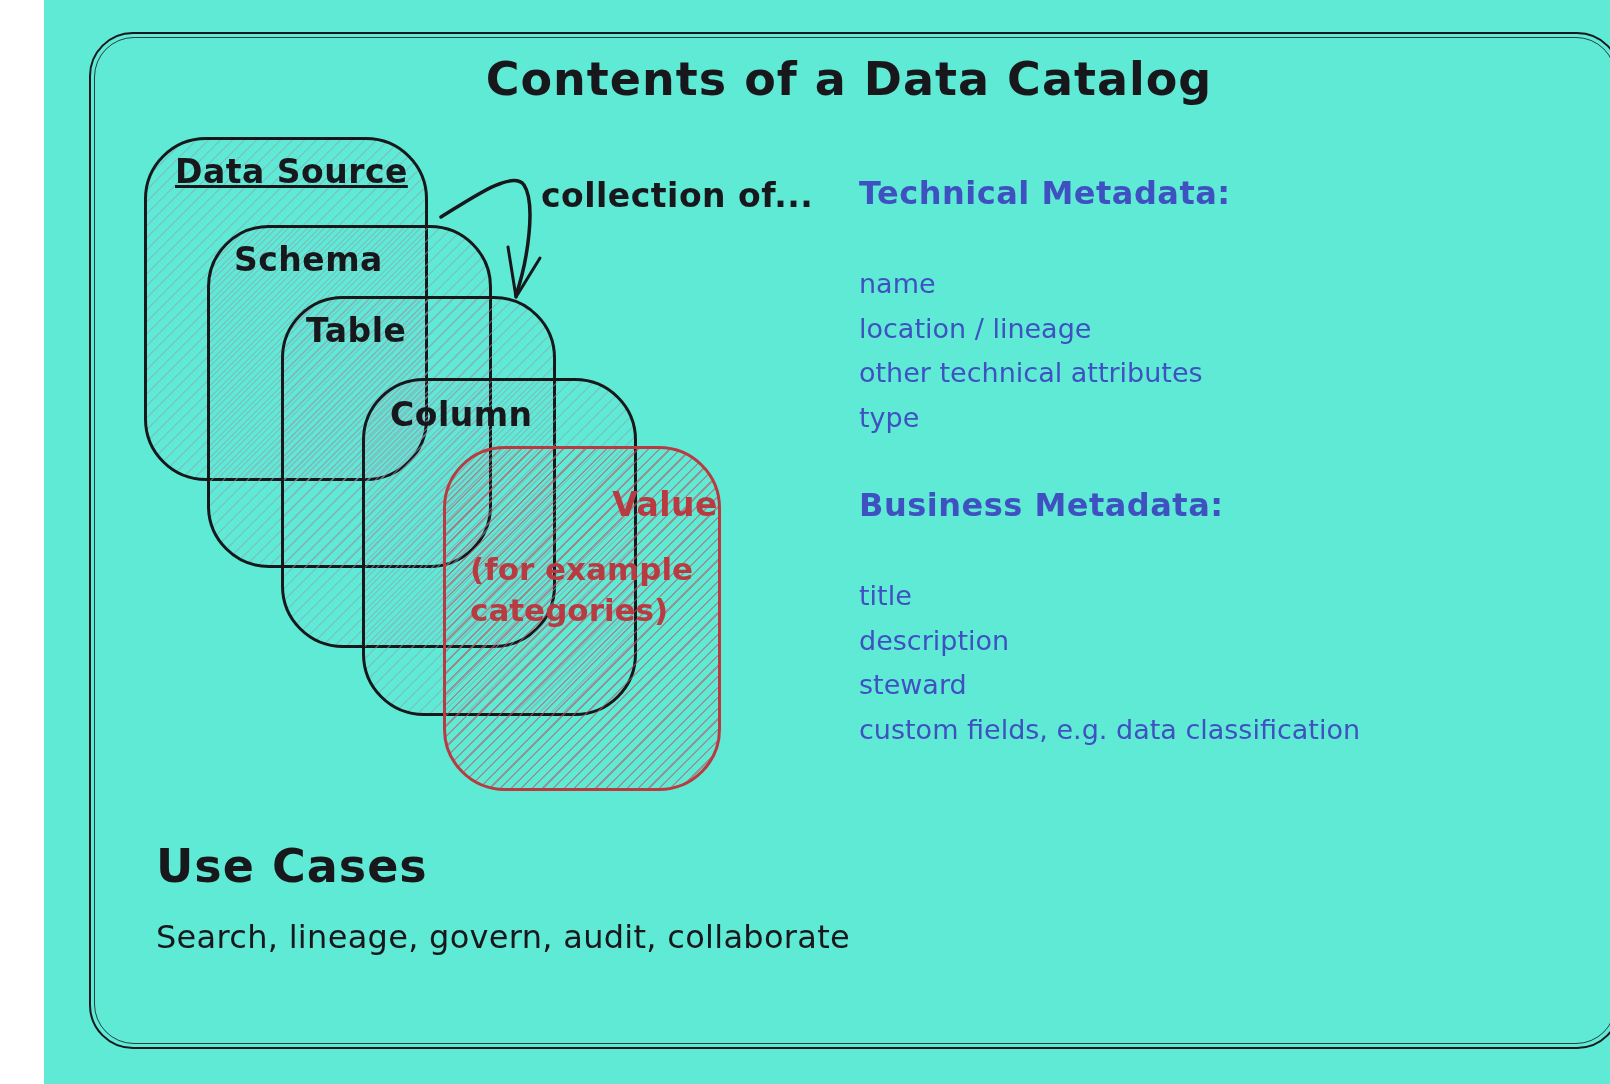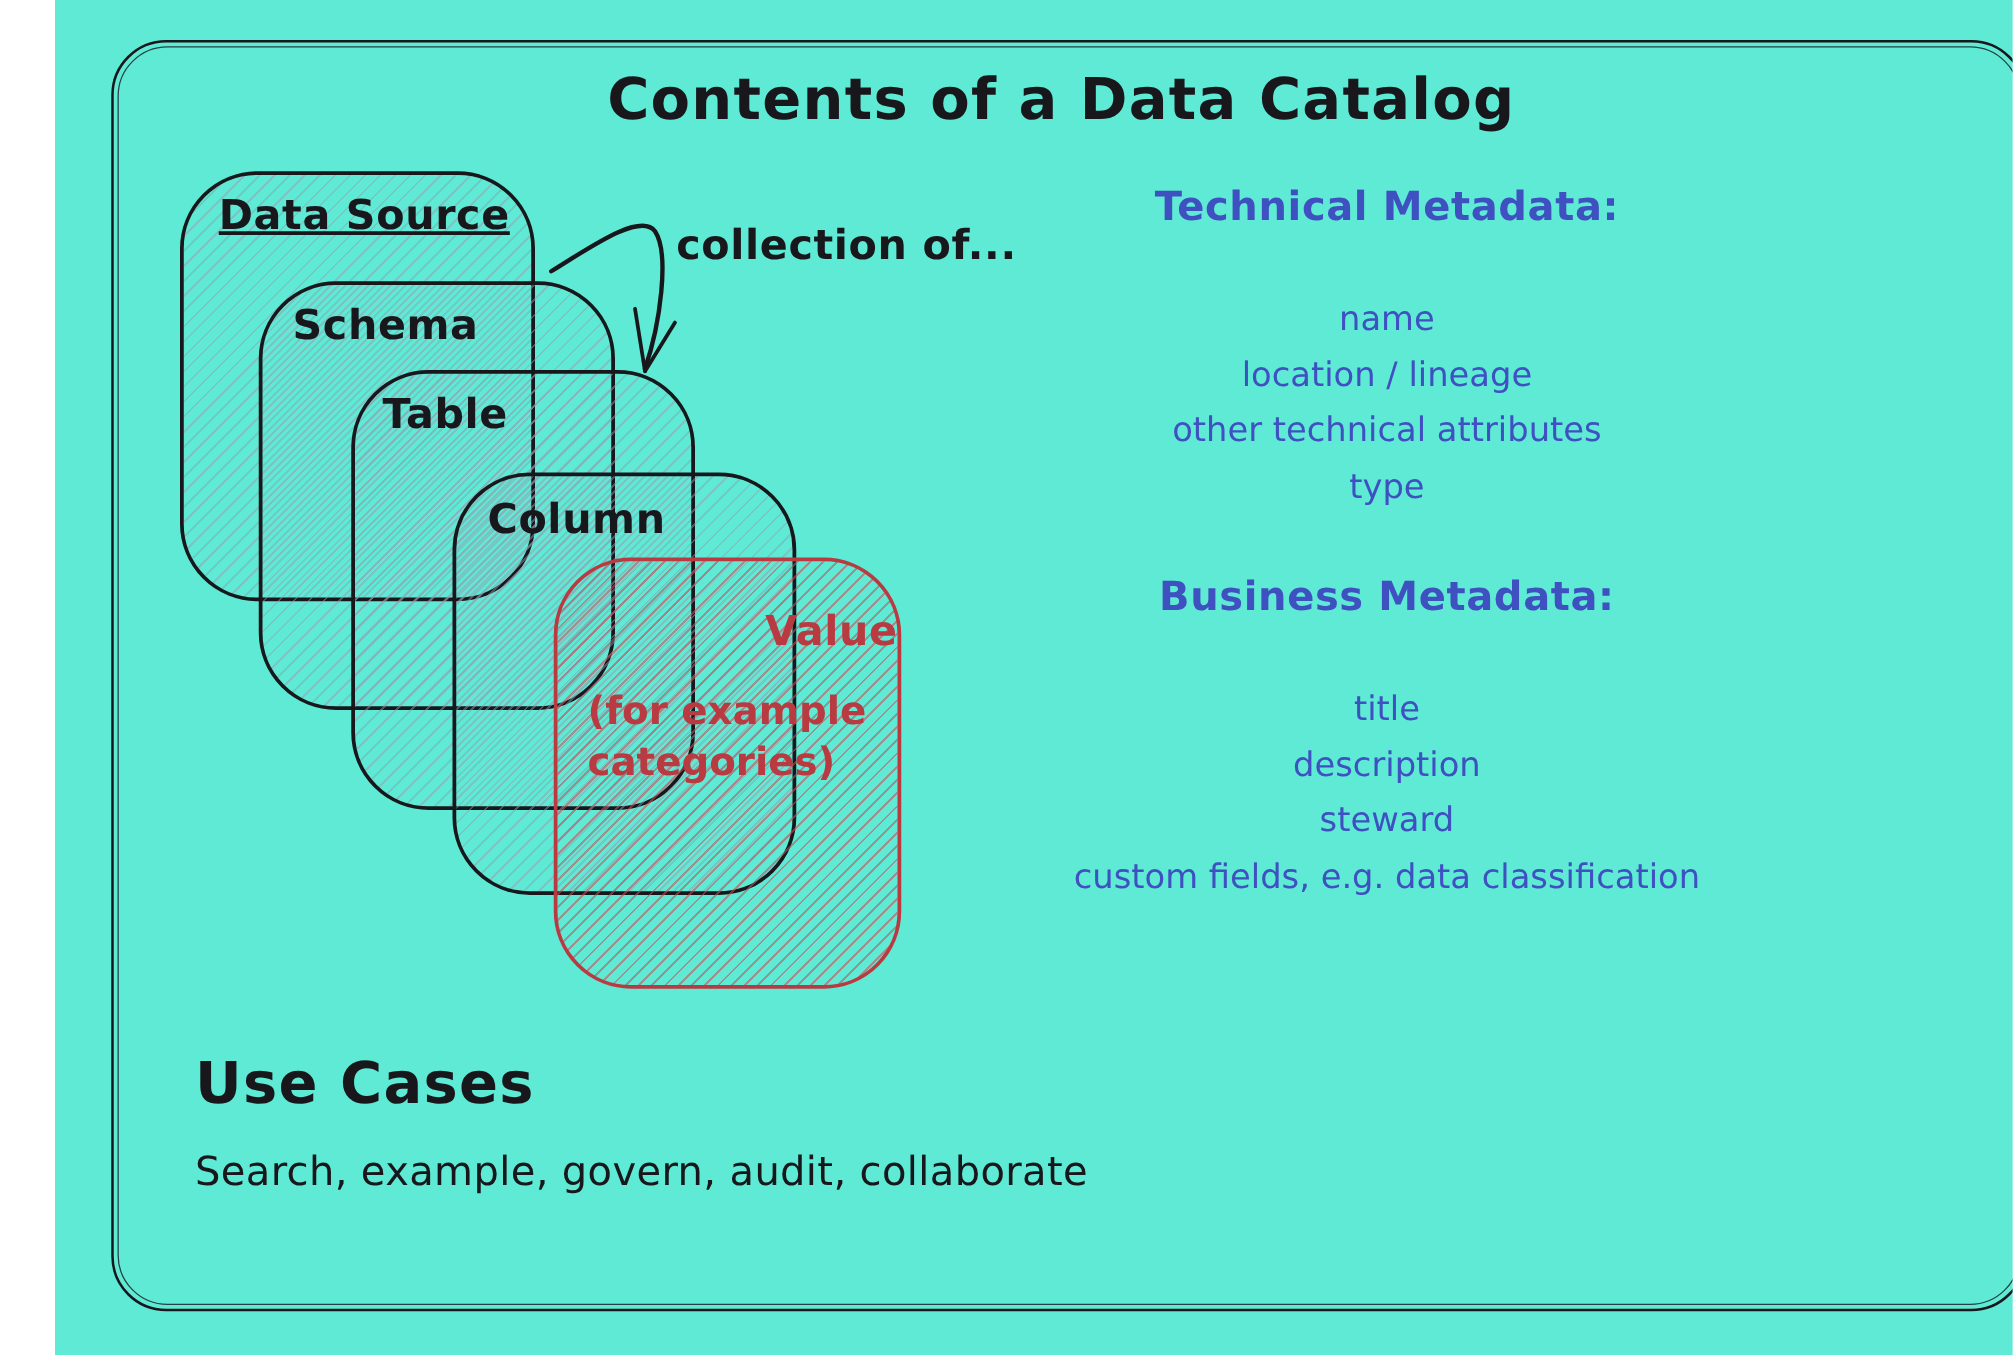--- a/index.html
+++ b/index.html
@@ -110,23 +110,22 @@
     left:497px;top:176px;
     font-size:33px;
     font-weight:600;
     letter-spacing:.5px;
     white-space:nowrap;
   }
 
   
   .meta-col{
     position:absolute;
-    left:815px;top:146px;
+    left:815px;top:174px;
     color:var(--blue);
-    text-align:center;
   }
   .meta-heading{
     font-size:32px;
     font-weight:600;
     letter-spacing:.5px;
     line-height:38px;
     color:var(--blue);
   }
   .meta-items{
     margin-top:50px;
@@ -204,16 +203,16 @@
         <div>title</div>
         <div>description</div>
         <div>steward</div>
         <div>custom fields, e.g. data classification</div>
       </div>
     </div>
   </div>
 
   <div class="use-cases">
     <div class="use-cases-heading">Use Cases</div>
-    <div class="use-cases-text">Search, example, govern, audit, collaborate</div>
+    <div class="use-cases-text">Search, lineage, govern, audit, collaborate</div>
   </div>
 
 </div>
 
 </body></html>

